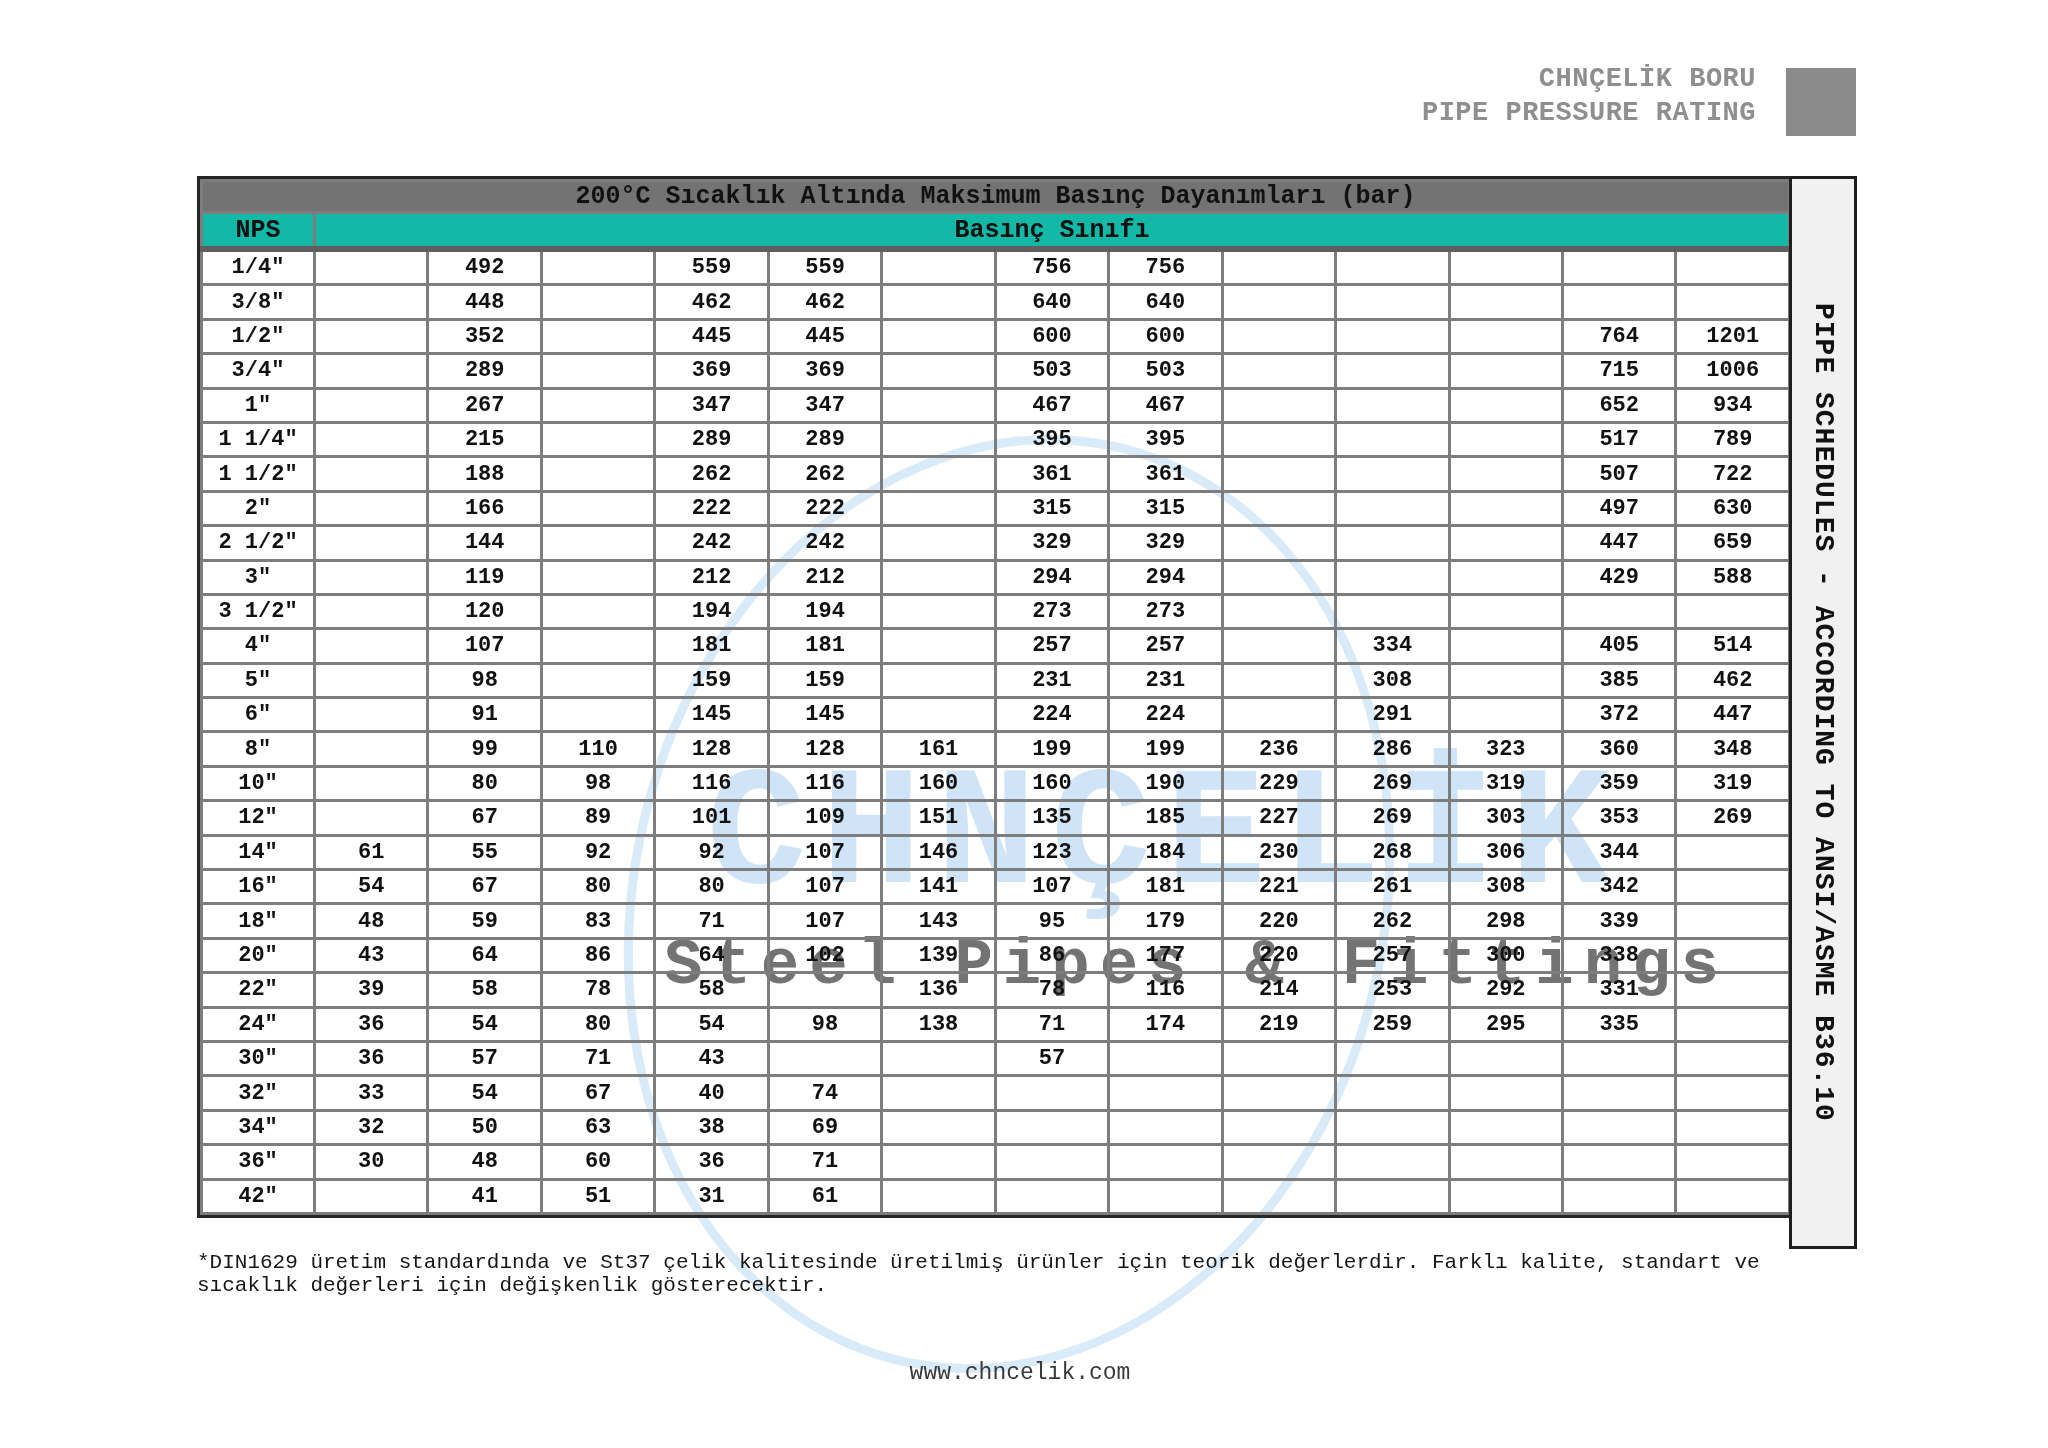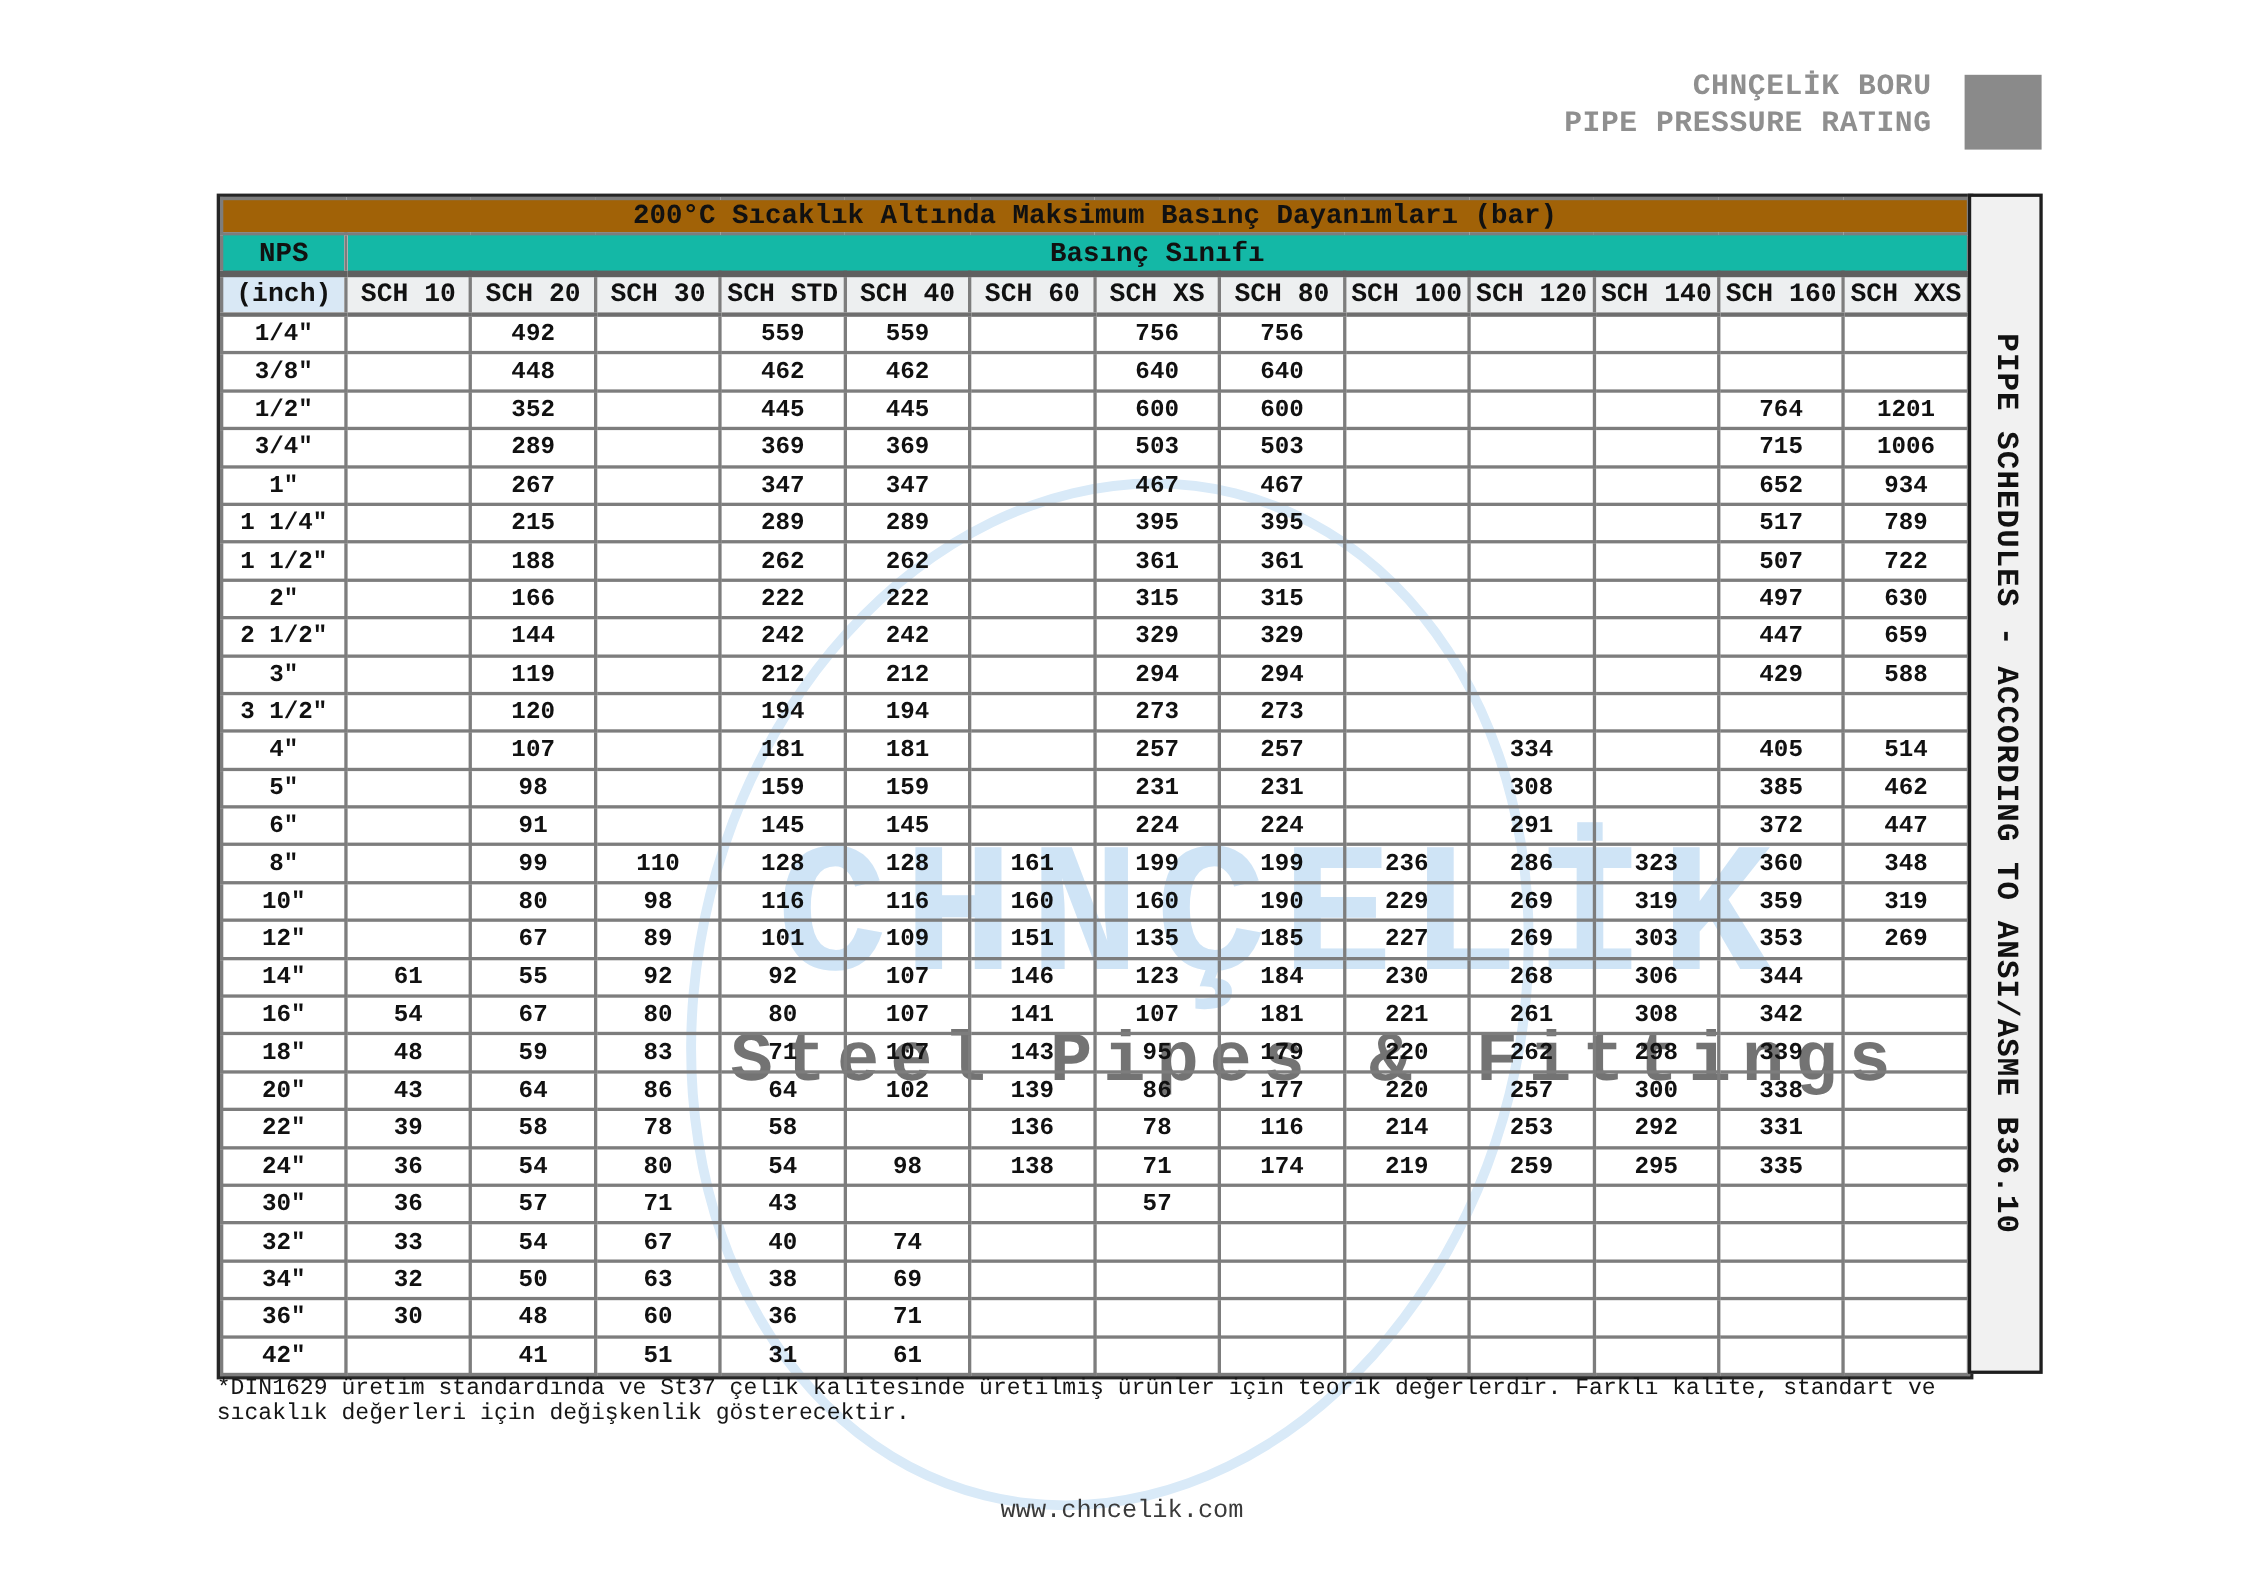--- a/index.html
+++ b/index.html
@@ -37,21 +37,21 @@
     border:3px solid #262626;z-index:2;background:transparent;
   }
   table{
     width:100%;border-collapse:collapse;table-layout:fixed;
     background:transparent;position:relative;
   }
   th,td{
     border:3px solid #7d7d7d;text-align:center;vertical-align:middle;
     padding:0;color:#111;overflow:hidden;white-space:nowrap;
   }
-  .title-cell{background:#a16207;height:29px;font-size:25px;font-weight:bold;}
+  .title-cell{background:#737373;height:29px;font-size:25px;font-weight:bold;}
   .blue{background:#14b8a6;font-weight:bold;font-size:25px;height:32px;}
   tr.hdr2 th{border-bottom:6px solid #5f5f5f;}
   .sch{background:#edeff0;font-weight:bold;font-size:24px;height:32px;}
   .inch{background:#d9e8f5;font-weight:bold;font-size:24px;}
   tr.sch-row th{border-bottom:4px solid #6e6e6e;}
   td{height:31.4px;font-size:22px;font-weight:bold;background:transparent;}
   td.npscell{font-weight:bold;}
 
   
   .side-panel{
@@ -107,36 +107,20 @@
           <col>
           <col>
         </colgroup>
         <tbody>
           <tr>
             <th class="title-cell" colspan="14">200°C Sıcaklık Altında Maksimum Basınç Dayanımları (bar)</th>
           </tr>
           <tr class="hdr2">
             <th class="blue">NPS</th>
             <th class="blue" colspan="13">Basınç Sınıfı</th>
-          </tr>
-          <tr class="sch-row">
-            <th class="inch">(inch)</th>
-            <th class="sch">SCH 10</th>
-            <th class="sch">SCH 20</th>
-            <th class="sch">SCH 30</th>
-            <th class="sch">SCH STD</th>
-            <th class="sch">SCH 40</th>
-            <th class="sch">SCH 60</th>
-            <th class="sch">SCH XS</th>
-            <th class="sch">SCH 80</th>
-            <th class="sch">SCH 100</th>
-            <th class="sch">SCH 120</th>
-            <th class="sch">SCH 140</th>
-            <th class="sch">SCH 160</th>
-            <th class="sch">SCH XXS</th>
           </tr>
           <tr>
             <td class="npscell">1/4"</td>
             <td class="val"></td>
             <td class="val">492</td>
             <td class="val"></td>
             <td class="val">559</td>
             <td class="val">559</td>
             <td class="val"></td>
             <td class="val">756</td>

